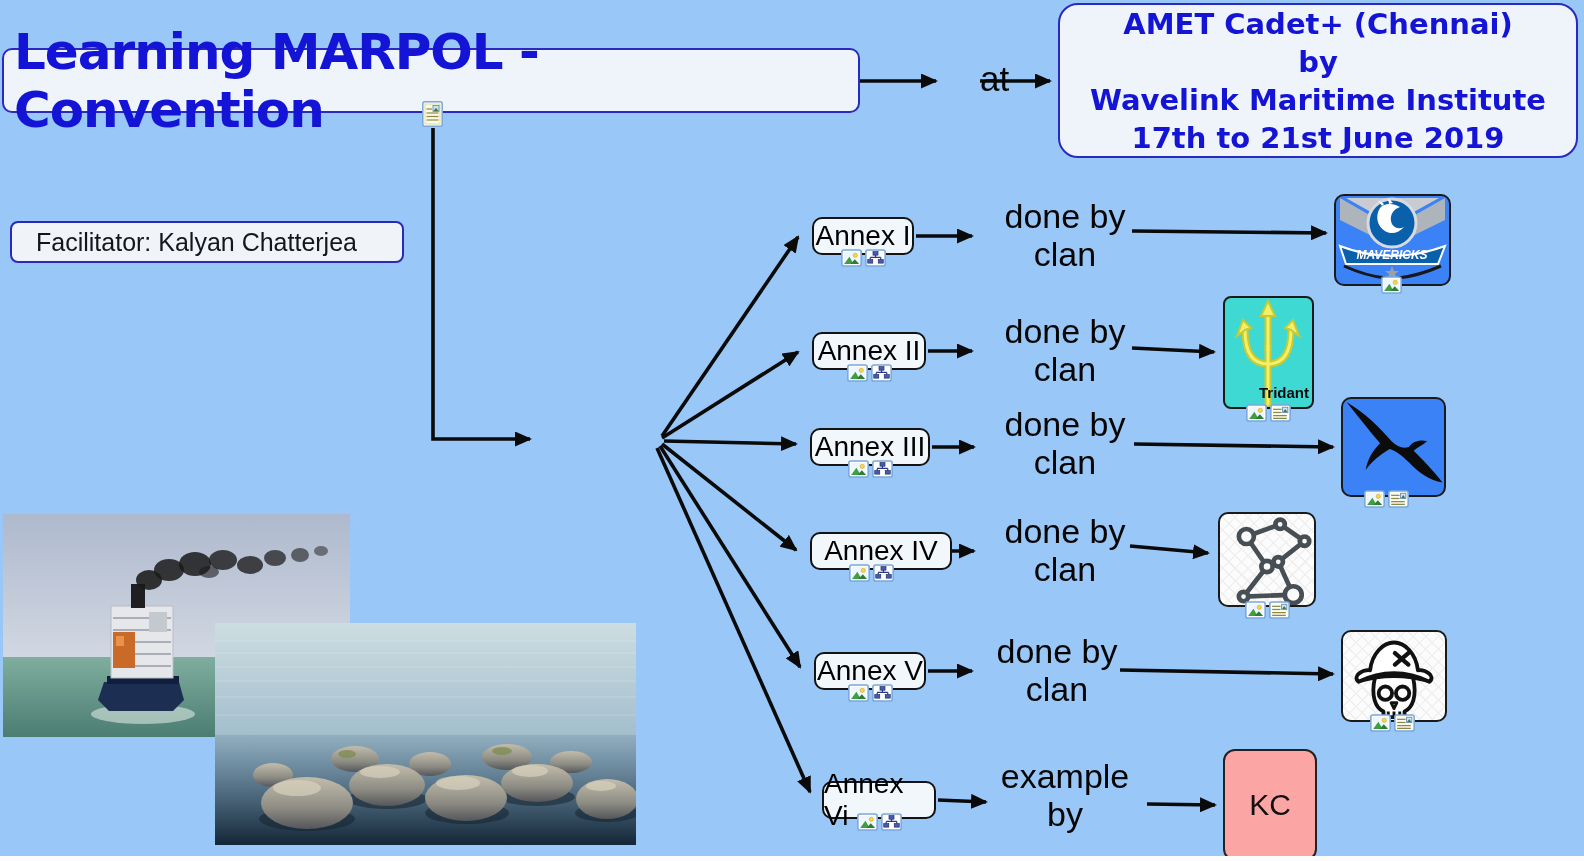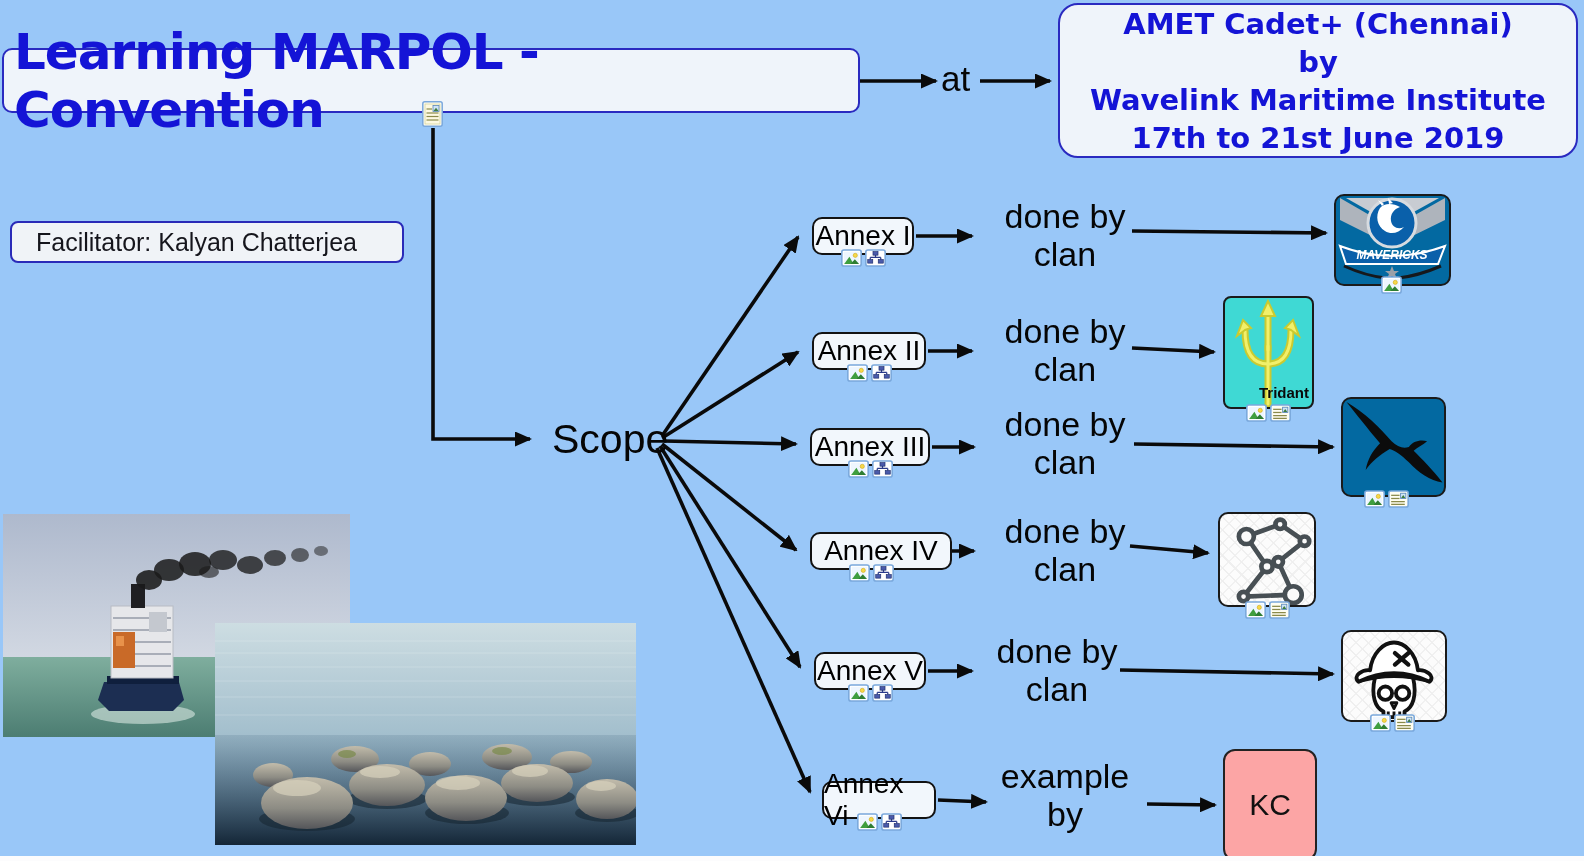--- a/index.html
+++ b/index.html
@@ -26,37 +26,37 @@
     font-family:"DejaVu Sans",sans-serif;font-weight:bold;font-size:29px;
     color:#1414d6;line-height:38px;border-radius:20px;
   }
   .facilitator-node{
     left:10px;top:221px;width:366px;height:38px;
     display:flex;align-items:center;padding-left:24px;
     font-size:25px;color:#15151c;background:#f0f3f7;border:2px solid #2a2ab8;
     border-radius:8px;
   }
   .text-label{position:absolute;z-index:3;color:#060606;}
-  .at-label{left:941px;top:59px;font-size:35px;}
+  .at-label{left:980px;top:59px;font-size:35px;}
   .scope-label{left:552px;top:416px;font-size:41px;}
   .relation{
     position:absolute;width:210px;z-index:3;text-align:center;
     font-size:34px;line-height:38px;color:#050505;
   }
   .annex-node{
     background:#f2f7fc;border:2px solid #131313;border-radius:10px;
     display:flex;align-items:center;justify-content:center;
     font-size:28px;color:#000;height:38px;
   }
   .icon-row{position:absolute;z-index:4;display:flex;gap:3px;}
   svg.ic{width:21px;height:18px;display:block;}
   svg.ic-big{width:21px;height:26px;display:block;}
   .img-node{
     position:absolute;box-sizing:border-box;z-index:3;
-    background:#0369a1;border:2px solid #1a1a1a;border-radius:10px;overflow:hidden;
+    background:#3b82f6;border:2px solid #1a1a1a;border-radius:10px;overflow:hidden;
   }
   .hatch{
     background:
       repeating-linear-gradient(45deg,#efefef 0 1.5px,rgba(0,0,0,0) 1.5px 9px),
       repeating-linear-gradient(-45deg,#f1f1f1 0 1.5px,rgba(0,0,0,0) 1.5px 9px),
       #fcfcfc;
   }
   .kc-node{
     left:1223px;top:749px;width:90px;height:108px;
     background:#fca5a5;border:2px solid #222;border-radius:12px;
@@ -268,21 +268,20 @@
     <div>AMET Cadet+ (Chennai)</div>
     <div>by</div>
     <div>Wavelink Maritime Institute</div>
     <div>17th to 21st June 2019</div>
   </div>
 
   <div class="facilitator-node abs" style="z-index:3;">
     <span>Facilitator: Kalyan Chatterjea</span>
   </div>
 
-  <div class="text-label scope-label">Scope</div>
 
   <div class="node annex-node" style="left:812px;top:217px;width:102px;">Annex I</div>
   <div class="icon-row" style="left:841px;top:249px;">
     <span>
         <svg class="ic">
           <use href="#ic-image"></use>
         </svg>
       </span>
     <span>
         <svg class="ic">

